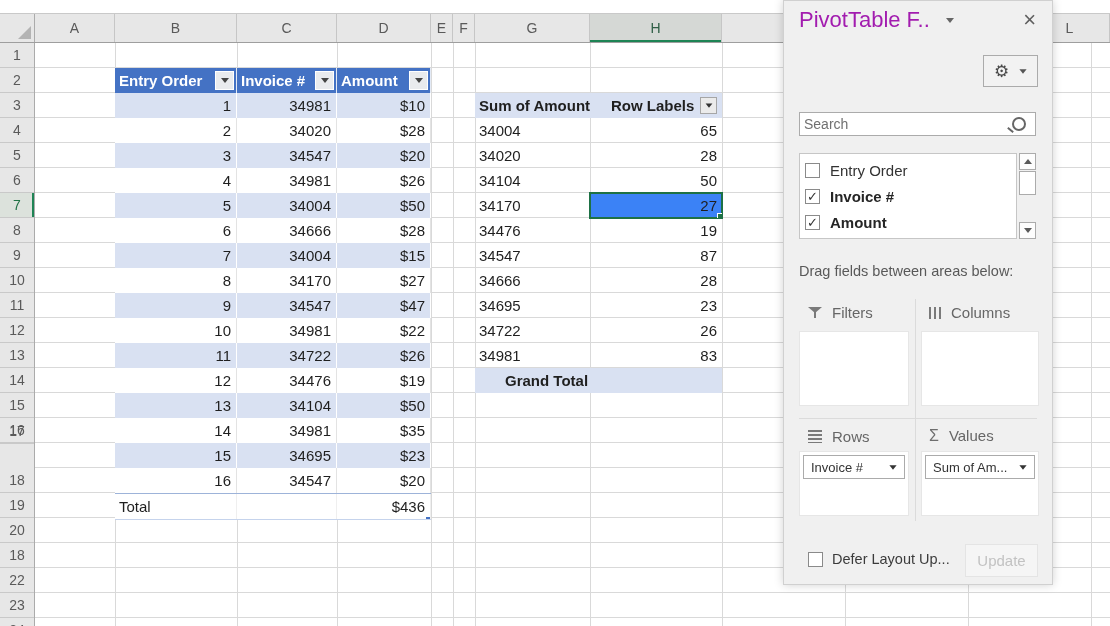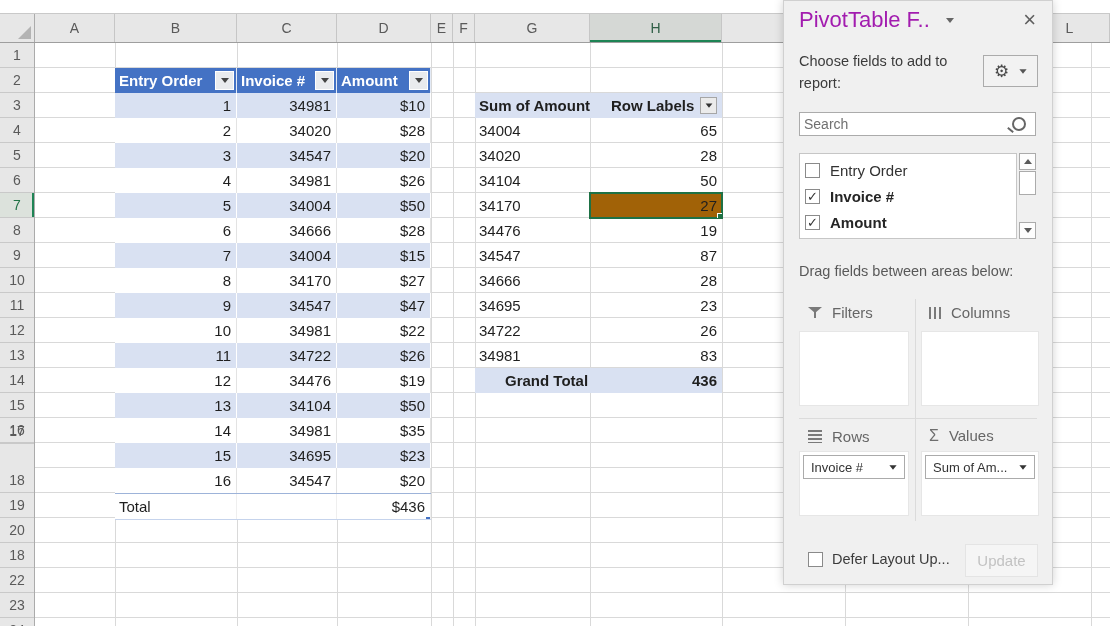--- a/index.html
+++ b/index.html
@@ -53,21 +53,21 @@
   .prow{display:flex;height:25px;}
   .prow .pc{box-sizing:border-box;height:25px;line-height:25px;font-size:15px;
             padding:0 5px 0 4px;overflow:hidden;white-space:nowrap;position:relative;}
   .phead{background:#D9E1F2;}
   .phead .pc{font-weight:bold;display:flex;align-items:center;justify-content:space-between;line-height:normal;}
   .pgrand{background:#D9E1F2;}
   .pgrand .pc{font-weight:bold;}
   .pbtn{width:17px;height:17px;background:#EBEBEB;border:1px solid #A6A6A6;box-sizing:border-box;
         display:flex;align-items:center;justify-content:center;flex:none;cursor:pointer;}
   .pbtn .caret{border-top-color:#333;transform:scale(.85);}
-  .selcell{outline:2px solid #1E7145;outline-offset:-1px;background:#a16207;}
+  .selcell{outline:2px solid #1E7145;outline-offset:-1px;background:#3b82f6;}
   .fillhandle{position:absolute;right:-2px;bottom:-2px;width:5px;height:5px;background:#1E7145;border:1px solid #fff;z-index:4;}
 
   
   #panel{position:absolute;left:783px;top:0;width:270px;height:585px;background:#F0F0F0;
          border:1px solid #D0D0D0;box-sizing:border-box;z-index:10;box-shadow:0 0 9px rgba(0,0,0,.18);}
   .ptitle-row{position:absolute;left:15px;top:6px;right:10px;display:flex;align-items:center;}
   .ptitle{font-size:22px;color:#a21caf;white-space:nowrap;}
   .pcaret{margin-left:16px;cursor:pointer;display:inline-flex;}
   .pcaret .caret{border-top-color:#666;}
   .pclose{margin-left:auto;font-size:22px;color:#5F5F5F;cursor:pointer;line-height:22px;padding:0 6px;}
@@ -300,21 +300,20 @@
         <div class="prow">
           <div class="pc" style="width: 115px;">34722</div>
           <div class="pc num" style="width: 132px; text-align: right;">26</div>
         </div>
         <div class="prow">
           <div class="pc" style="width: 115px;">34981</div>
           <div class="pc num" style="width: 132px; text-align: right;">83</div>
         </div>
         <div class="prow pgrand">
           <div class="pc" style="width: 115px; padding-left: 30px;">Grand Total</div>
-          <div class="pc" style="width: 132px; text-align: right;">436</div>
         </div>
       </div>
     </div>
 
   <div id="colheads">
     <div class="corner">
         <span class="tri"></span>
       </div>
   <div class="colhead" style="left: 35px; width: 80px;">A</div>
       <div class="colhead" style="left: 115px; width: 122px;">B</div>
@@ -354,21 +353,20 @@
     </div>
 
   <div id="panel">
     <div class="ptitle-row">
       <span class="ptitle">PivotTable F..</span>
       <span class="pcaret">
           <span class="caret"></span>
         </span>
       <span class="pclose">×</span>
     </div>
-    <div class="choose">Choose fields to add to report:</div>
     <div class="gearbtn">
       <span class="gear">⚙</span>
       <span class="caret"></span>
     </div>
     <div class="searchbox">
       <input placeholder="Search" style="">
       <span class="mag"></span>
     </div>
     <div id="fieldlist" class="fieldlist">
         <div class="frow">

